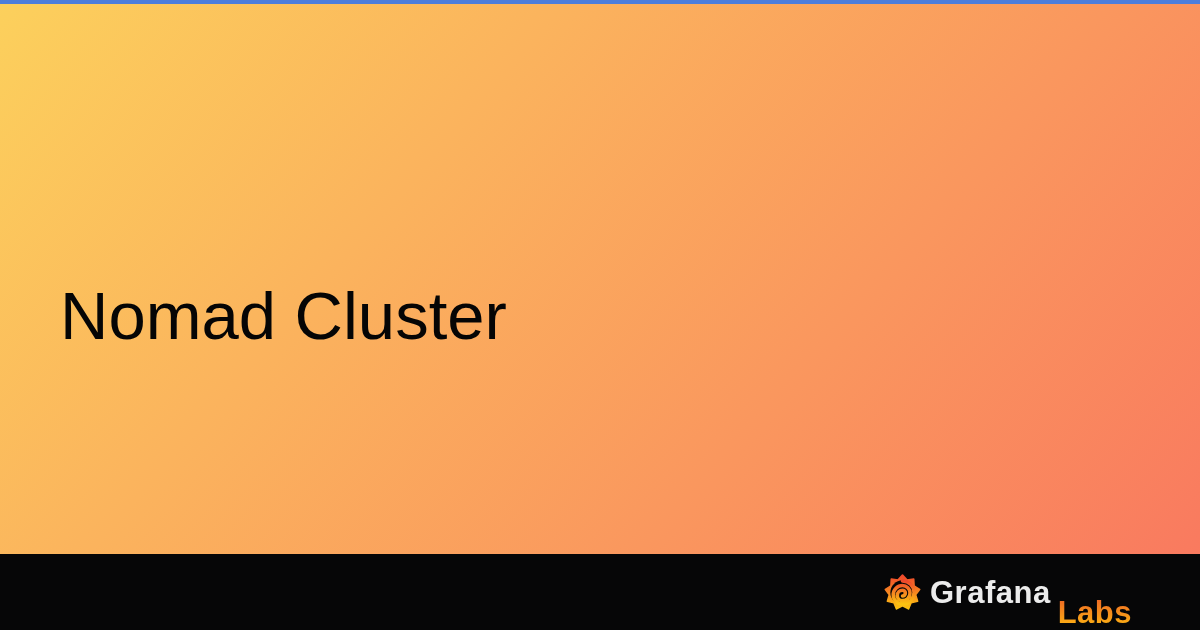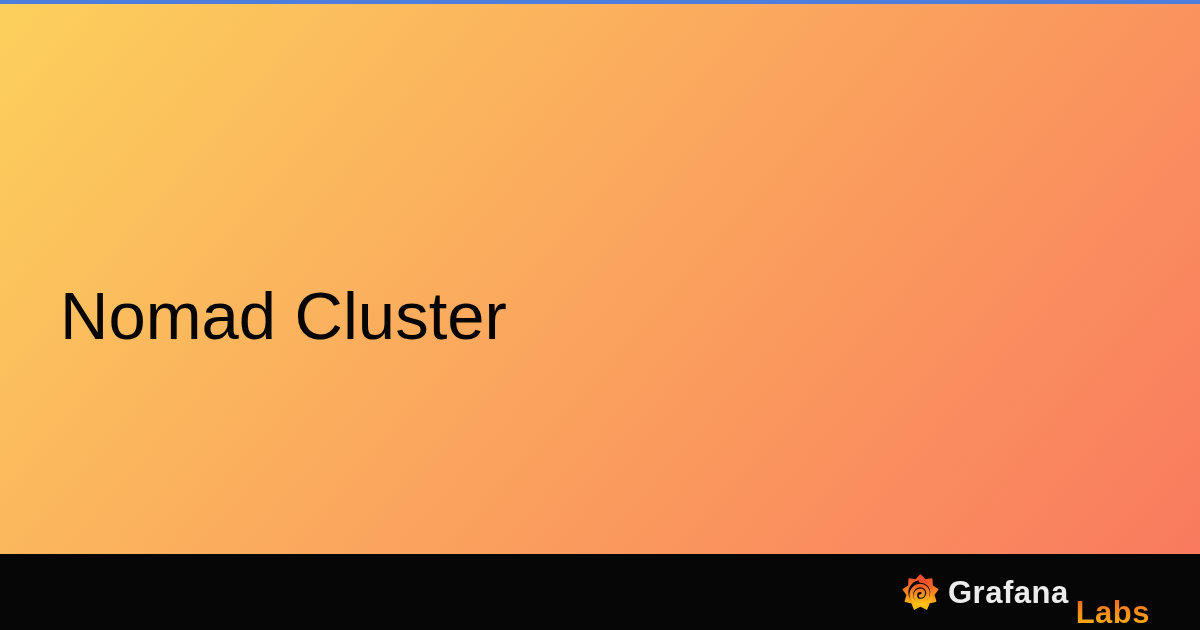--- a/index.html
+++ b/index.html
@@ -43,21 +43,21 @@
     color: var(--title-text, #050505);
     white-space: nowrap;
   }
   .footer {
     height: 76px;
     flex: 0 0 auto;
     background: var(--footer-background, #060607);
     display: flex;
     align-items: center;
     justify-content: flex-end;
-    padding-right: 50px;
+    padding-right: 68px;
     box-sizing: border-box;
   }
   .logo-group {
     display: flex;
     align-items: center;
     gap: 7px;
   }
   .logo-icon {
     width: 37px;
     height: 37px;

